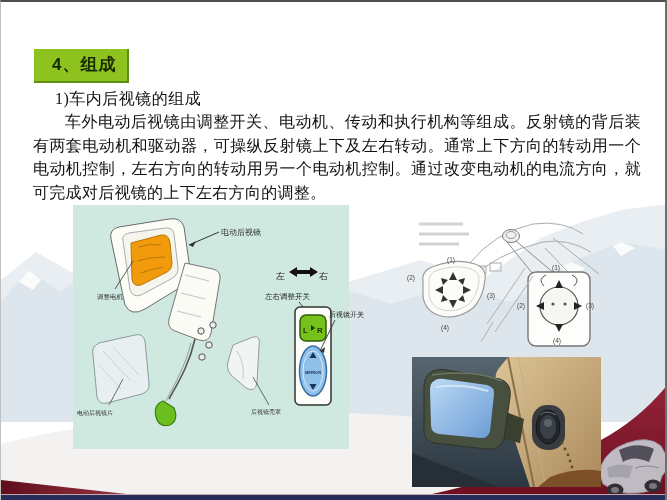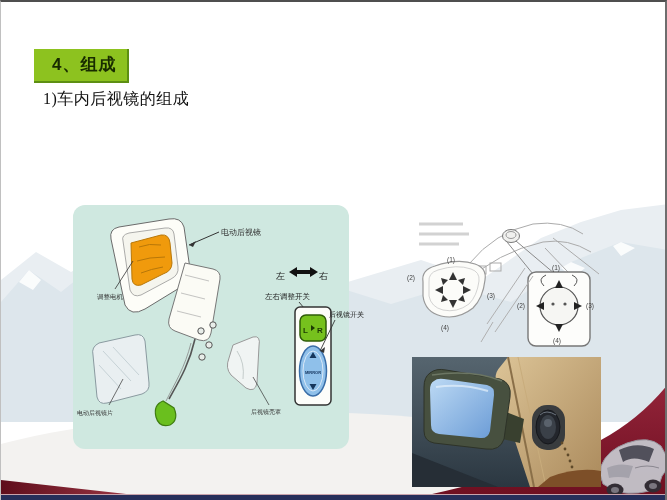--- a/index.html
+++ b/index.html
@@ -12,31 +12,31 @@
   }
   .abs{position:absolute;}
   
   .title-box{
     left:33px;top:47px;padding:4px 11px 5px 18px;
     background:#8dc21f;border-bottom:2px solid #5d8f12;border-right:2px solid #5d8f12;
     font-family:"Liberation Sans", sans-serif;
     font-weight:bold;font-size:17px;color:#182b00;letter-spacing:1px;
   }
   .heading{
-    left:42px;top:87px;font-size:16px;color:#121212;letter-spacing:.5px;
+    left:54px;top:87px;font-size:16px;color:#121212;letter-spacing:.5px;
   }
   .body-text{
     left:32px;top:108px;width:608px;
     font-size:16px;line-height:23.5px;color:#121212;
     text-align:justify;text-indent:2em;letter-spacing:.3px;
   }
   
   .teal-panel{
     left:72px;top:203px;width:276px;height:244px;
-    background:#cfe8e0;border-radius:12px;
+    background:#cfe8e0;border-radius:0;
   }
   .teal-panel svg{overflow:visible;}
   
   .sketch-panel{left:402px;top:210px;width:200px;height:140px;}
   
   .photo-panel{left:411px;top:355px;width:189px;height:130px;}
   
   .caption{
     left:158px;top:450px;width:145px;text-align:center;
     font-size:15px;color:#3a4fa0;font-weight:bold;letter-spacing:1px;
@@ -87,20 +87,21 @@
       <ellipse cx="54" cy="60" rx="8.5" ry="6.5" fill="#2c3036"></ellipse>
       <ellipse cx="54" cy="60" rx="4" ry="3" fill="#7b828a"></ellipse>
       <path d="M36,42 Q48,38 60,42" stroke="#8d949c" fill="none"></path>
     </g>
   </svg>
 
   <div class="abs title-box">4、组成</div>
 
   <div class="abs heading">1)车内后视镜的组成</div>
 
+  <div class="abs body-text">车外电动后视镜由调整开关、电动机、传动和执行机构等组成。反射镜的背后装有两套电动机和驱动器，可操纵反射镜上下及左右转动。通常上下方向的转动用一个电动机控制，左右方向的转动用另一个电动机控制。通过改变电动机的电流方向，就可完成对后视镜的上下左右方向的调整。</div>
 
   <div class="abs teal-panel">
     <svg width="276" height="244" viewBox="0 0 276 244">
 
       <g>
         <path d="M38,34 Q36,24 46,22 L96,14 Q108,12 111,22 L117,64 Q119,76 108,82 L72,104 Q58,112 52,100 Z" fill="#fdfdf8" stroke="#6b6b6b" stroke-width="1"></path>
         <path d="M50,36 Q48,30 56,28 L92,23 Q100,22 101,29 L105,62 Q106,70 98,74 L68,90 Q60,93 57,85 Z" fill="#f5f5ee" stroke="#8a8a8a" stroke-width="0.7"></path>
         <path d="M58,38 L88,30 Q96,29 97,38 L99,58 Q99,66 90,69 L68,80 Q60,82 59,74 Z" fill="#f09a0c" stroke="#b87708" stroke-width="1"></path>
         <path d="M66,42 Q76,38 88,40 M64,56 Q76,52 92,52 M68,68 Q78,64 90,62" stroke="#b87708" fill="none" stroke-width="1"></path>
       </g>

